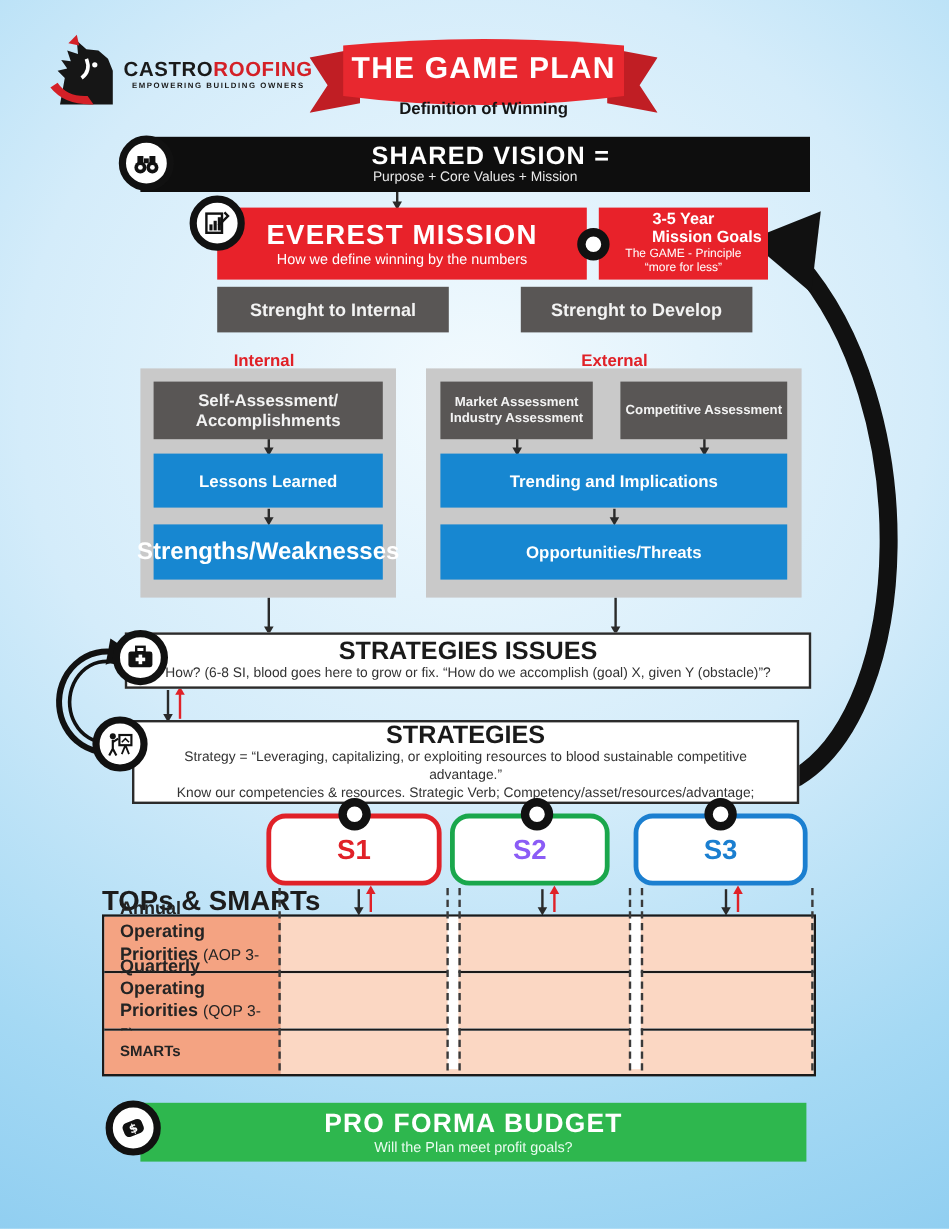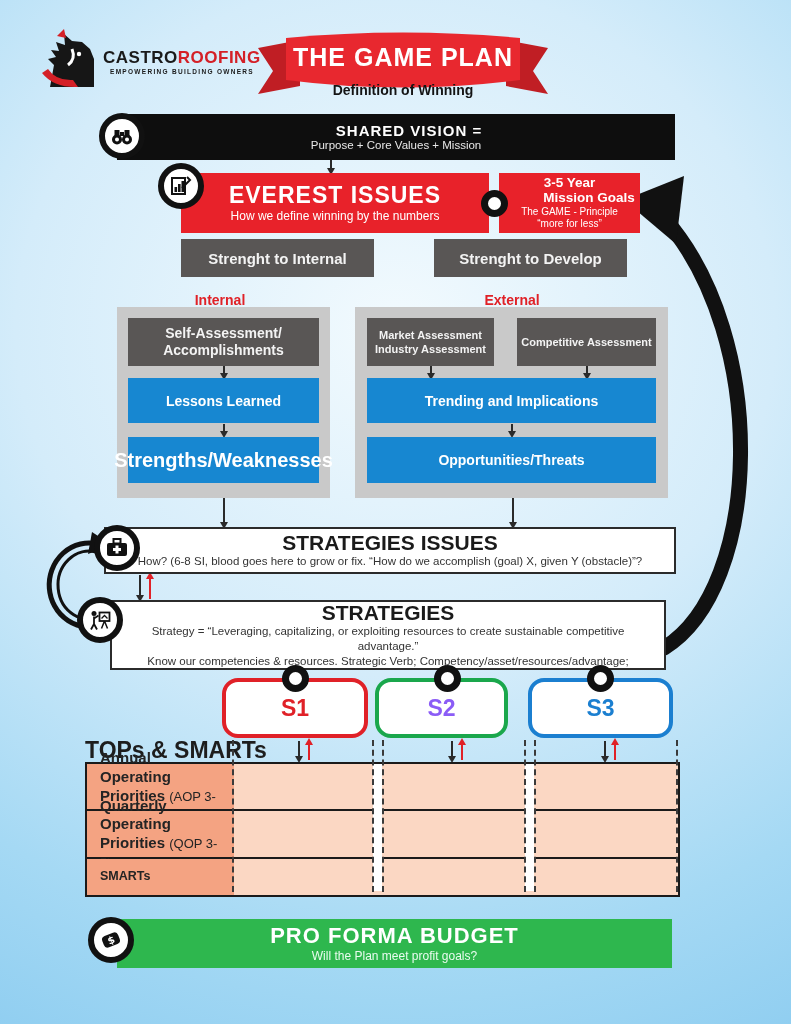--- a/index.html
+++ b/index.html
@@ -65,38 +65,38 @@
 
   <svg class="abs" style="left:258px;top:32px;width:290px;height:70px;" viewBox="0 0 290 70">
     <polygon points="0,16 42,8 42,54 0,62 15,39" fill="#c01e24"></polygon>
     <polygon points="290,16 248,8 248,54 290,62 275,39" fill="#c01e24"></polygon>
     <path d="M28,6 Q145,-5 262,6 L262,48 Q145,63 28,48 Z" fill="#e8282f"></path>
   </svg>
   <div class="abs ctr" style="left:280px;top:43px;width:246px;color:#fff;font-weight:bold;font-size:25px;letter-spacing:1px;">THE GAME PLAN</div>
   <div class="abs ctr" style="left:280px;top:82px;width:246px;color:#141414;font-weight:bold;font-size:14px;">Definition of Winning</div>
 
   <div class="abs blackbar ctr" style="left:117px;top:114px;width:558px;height:46px;z-index:2;">
-    <div style="font-weight:bold;font-size:15px;letter-spacing:1px;line-height:1.05;margin-left:26px;">SHARED VISION =</div>
+    <div style="font-weight:bold;font-size:21px;letter-spacing:1px;line-height:1.05;margin-left:26px;">SHARED VISION =</div>
     <div style="font-size:11.5px;color:#e8e8e8;">Purpose + Core Values + Mission</div>
   </div>
   <div class="icircle" style="left:99px;top:113px;">
     <svg width="26" height="26" viewBox="0 0 26 26">
       <rect x="5.5" y="7" width="5" height="7" fill="#111"></rect>
         <rect x="15.5" y="7" width="5" height="7" fill="#111"></rect>
       <rect x="11" y="9" width="4" height="4" fill="#111"></rect>
       <circle cx="8" cy="16.5" r="5" fill="#111"></circle>
         <circle cx="18" cy="16.5" r="5" fill="#111"></circle>
       <circle cx="8" cy="16.5" r="2" fill="#fff"></circle>
         <circle cx="18" cy="16.5" r="2" fill="#fff"></circle>
     </svg>
   </div>
   <div class="arrow-down" style="left:330px;top:160px;height:12px;"></div>
 
   <div class="abs redbox ctr" style="left:181px;top:173px;width:308px;height:60px;z-index:2;">
-    <div style="font-weight:bold;font-size:23px;letter-spacing:1px;line-height:1.1;">EVEREST ISSUES</div>
+    <div style="font-weight:bold;font-size:23px;letter-spacing:1px;line-height:1.1;">EVEREST MISSION</div>
     <div style="font-size:12px;">How we define winning by the numbers</div>
   </div>
   <div class="abs redbox ctr" style="left:499px;top:173px;width:141px;height:60px;z-index:2;">
     <div style="font-weight:bold;font-size:13.5px;line-height:1.1;">3-5 Year</div>
     <div style="font-weight:bold;font-size:13.5px;line-height:1.1;padding-left:39px;">Mission Goals</div>
     <div style="font-size:10px;line-height:1.2;">The GAME - Principle</div>
     <div style="font-size:10px;line-height:1.2;">“more for less”</div>
   </div>
   <div class="icircle" style="left:158px;top:163px;">
     <svg width="26" height="26" viewBox="0 0 26 26">
@@ -153,21 +153,21 @@
       <rect x="11.5" y="10.5" width="3" height="8" fill="#fff"></rect>
       <rect x="9" y="13" width="8" height="3" fill="#fff"></rect>
     </svg>
   </div>
 
   <div class="arrow-down" style="left:139px;top:575px;height:24px;"></div>
   <div class="arrow-up-red" style="left:149px;top:575px;height:24px;"></div>
 
   <div class="abs whitebox ctr" style="left:110px;top:600px;width:556px;height:70px;z-index:2;">
     <div style="font-weight:bold;font-size:21px;line-height:1.05;">STRATEGIES</div>
-    <div class="smalltxt" style="width:520px;">Strategy = “Leveraging, capitalizing, or exploiting resources to create sustainable competitive advantage.”</div>
+    <div class="smalltxt" style="width:520px;">Strategy = “Leveraging, capitalizing, or exploiting resources to blood sustainable competitive advantage.”</div>
     <div class="smalltxt">Know our competencies &amp; resources. Strategic Verb; Competency/asset/resources/advantage;</div>
   </div>
   <div class="icircle" style="left:77px;top:597px;">
     <svg width="26" height="26" viewBox="0 0 26 26">
       <circle cx="7" cy="6.5" r="2.5" fill="#111"></circle>
       <path d="M7 9.5 L7 17 M7 11.5 L11.5 8.5 M7 17 L4 22.5 M7 17 L10 22.5" stroke="#111" stroke-width="1.8" fill="none"></path>
       <rect x="12.5" y="5.5" width="10" height="8.5" fill="none" stroke="#111" stroke-width="1.8"></rect>
       <path d="M17.5 14 L14.5 21.5 M17.5 14 L20.5 21.5" stroke="#111" stroke-width="1.5"></path>
       <path d="M14.5 11.5 L17.5 8.5 L20.5 11.5" stroke="#111" stroke-width="1.3" fill="none"></path>
     </svg>

